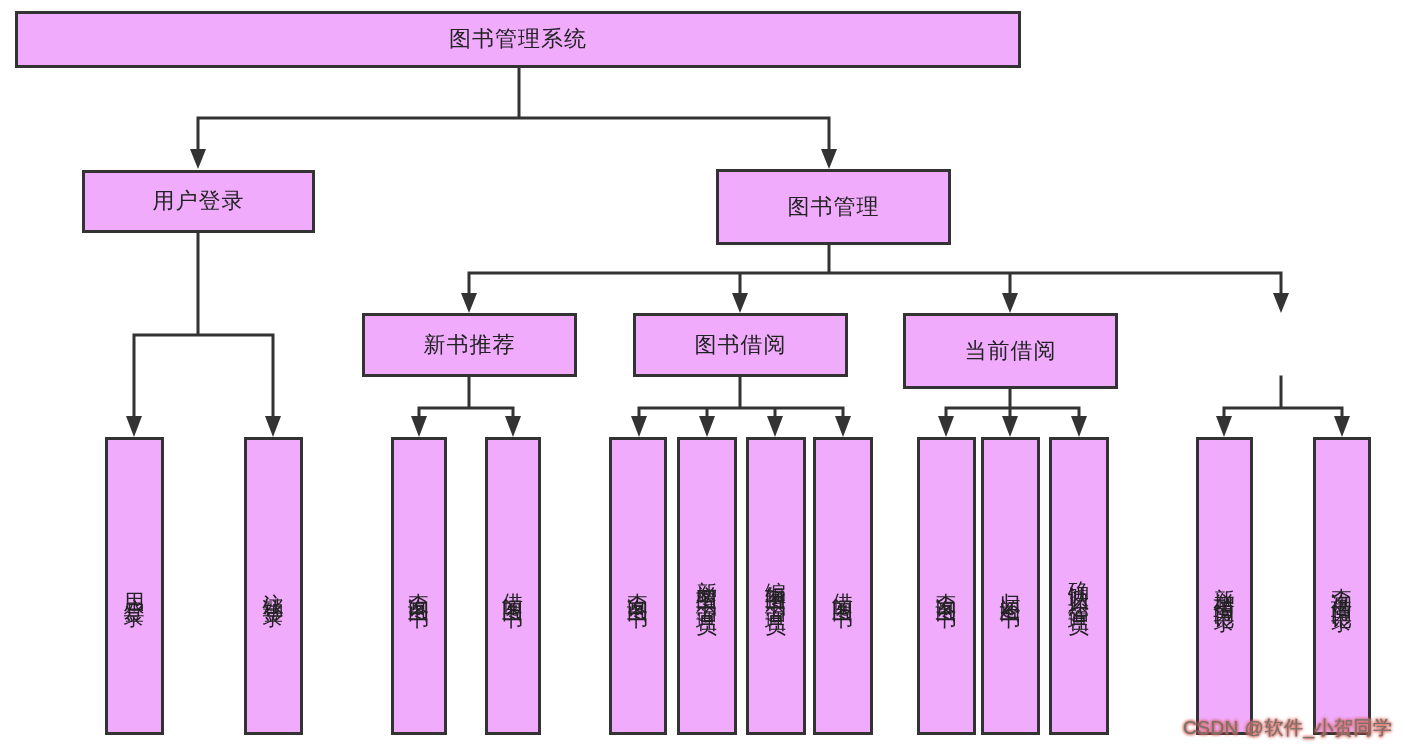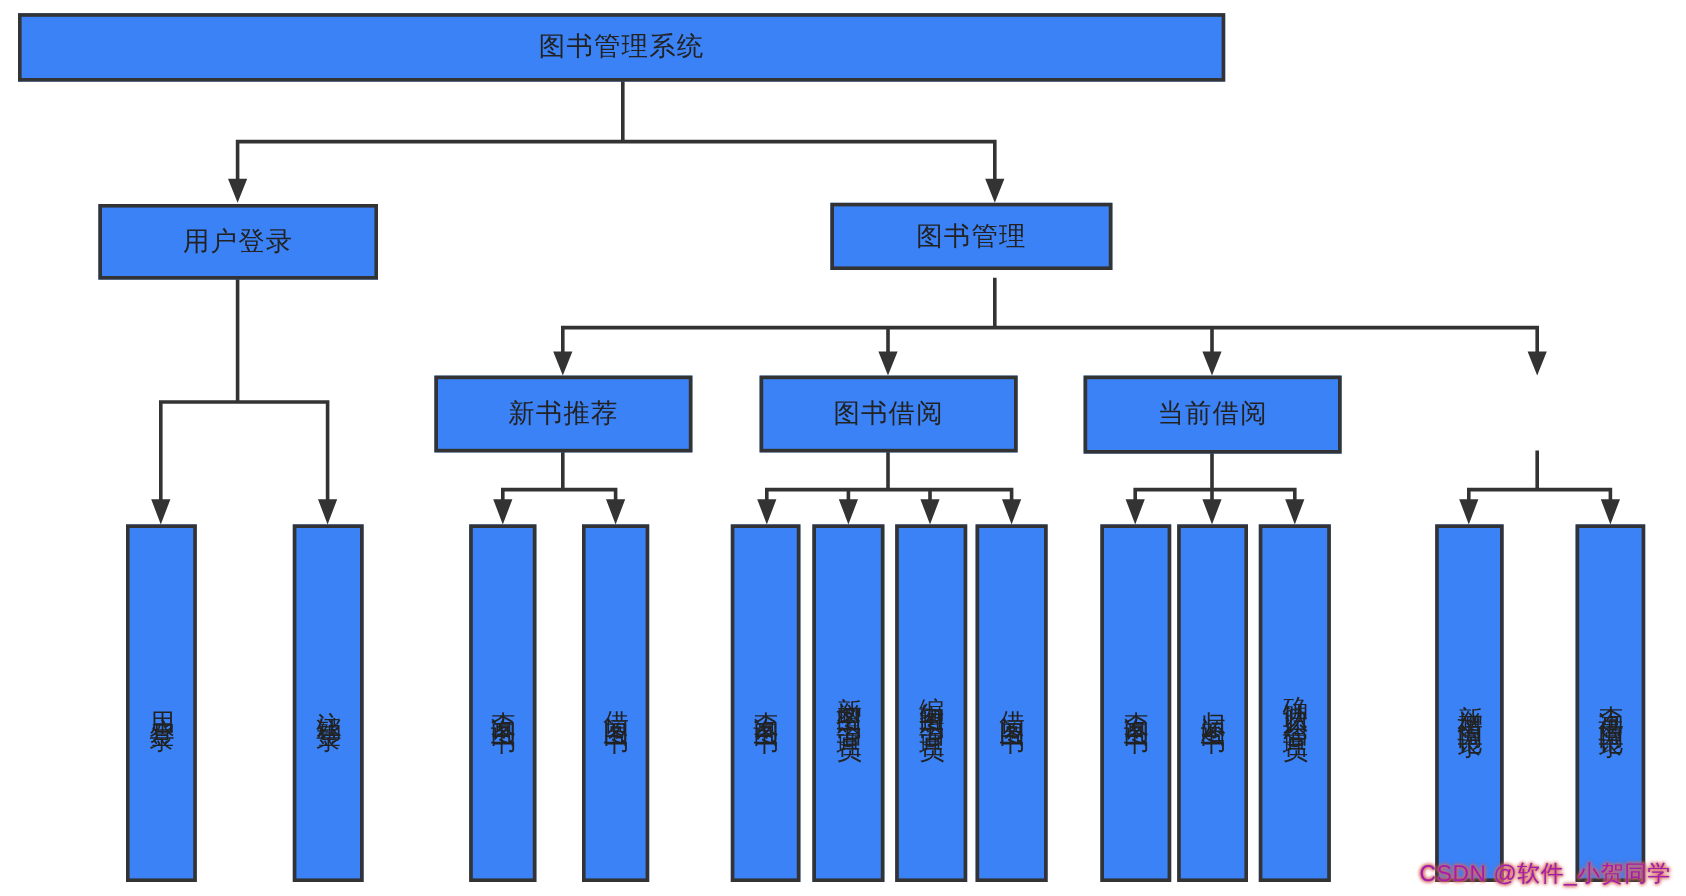--- a/index.html
+++ b/index.html
@@ -6,35 +6,35 @@
   .stage{
     position:relative;
     width:1405px;height:747px;
     background:var(--bg,#ffffff);
     font-family:"Liberation Sans","DejaVu Sans",sans-serif;
     overflow:hidden;
   }
   .wires{position:absolute;left:0;top:0;pointer-events:none;}
   .node{
     position:absolute;box-sizing:border-box;
-    background:#3b82f6;border:3px solid var(--line,#333333);
+    background:#f0abfc;border:3px solid var(--line,#333333);
     color:var(--txt,#222222);
     display:flex;align-items:center;justify-content:center;
     text-align:right;line-height:1.2;
     z-index:2;
   }
   .node.h{font-size:22px;letter-spacing:1px;white-space:nowrap;}
   .node.v{
     writing-mode:vertical-rl;text-orientation:mixed;
     font-size:21px;letter-spacing:5px;line-height:1;
   }
   .watermark{
     position:absolute;left:1183px;top:715px;z-index:6;
     font-size:19px;letter-spacing:.5px;white-space:nowrap;
-    color:#a21caf;
+    color:#737373;
     text-shadow:
       0 1px 3px rgba(217,106,95,.95),
       0 -1px 3px rgba(217,106,95,.70),
       1px 0 3px rgba(217,106,95,.80),
       -1px 0 3px rgba(217,106,95,.80),
       0 0 1px rgba(150,120,120,.9);
   }
 </style>
 </head>
 <body>
@@ -54,25 +54,25 @@
              M126,416 H142 L134,437 Z M265,416 H281 L273,437 Z
              M411,416 H427 L419,437 Z M505,416 H521 L513,437 Z
              M631,416 H647 L639,437 Z M699,416 H715 L707,437 Z M767,416 H783 L775,437 Z M835,416 H851 L843,437 Z
              M938,416 H954 L946,437 Z M1002,416 H1018 L1010,437 Z M1071,416 H1087 L1079,437 Z
              M1216,416 H1232 L1224,437 Z M1334,416 H1350 L1342,437 Z"></path>
   </svg>
 
   <div class="node h" style="left:15px;top:11px;width:1006px;height:57px">图书管理系统</div>
 
   <div class="node h" style="left:82px;top:170px;width:233px;height:63px">用户登录</div>
-  <div class="node h" style="left:692px;top:169px;width:235px;height:56px">图书管理</div>
+  <div class="node h" style="left:716px;top:169px;width:235px;height:76px">图书管理</div>
 
   <div class="node h" style="left:633px;top:313px;width:215px;height:64px">图书借阅</div>
   <div class="node h" style="left:362px;top:313px;width:215px;height:64px">新书推荐</div>
-  <div class="node h" style="left:903px;top:313px;width:215px;height:65px">当前借阅</div>
+  <div class="node h" style="left:903px;top:313px;width:215px;height:76px">当前借阅</div>
 
   <div class="node v" style="left:105px;top:437px;width:59px;height:298px">用户登录</div>
   <div class="node v" style="left:244px;top:437px;width:59px;height:298px">注销登录</div>
 
   <div class="node v" style="left:391px;top:437px;width:56px;height:298px">查询图书</div>
   <div class="node v" style="left:485px;top:437px;width:56px;height:298px">借阅图书</div>
 
   <div class="node v" style="left:609px;top:437px;width:58px;height:298px">查询图书</div>
   <div class="node v" style="left:677px;top:437px;width:60px;height:298px">新增图书（管理员）</div>
   <div class="node v" style="left:746px;top:437px;width:60px;height:298px">编辑图书（管理员）</div>

